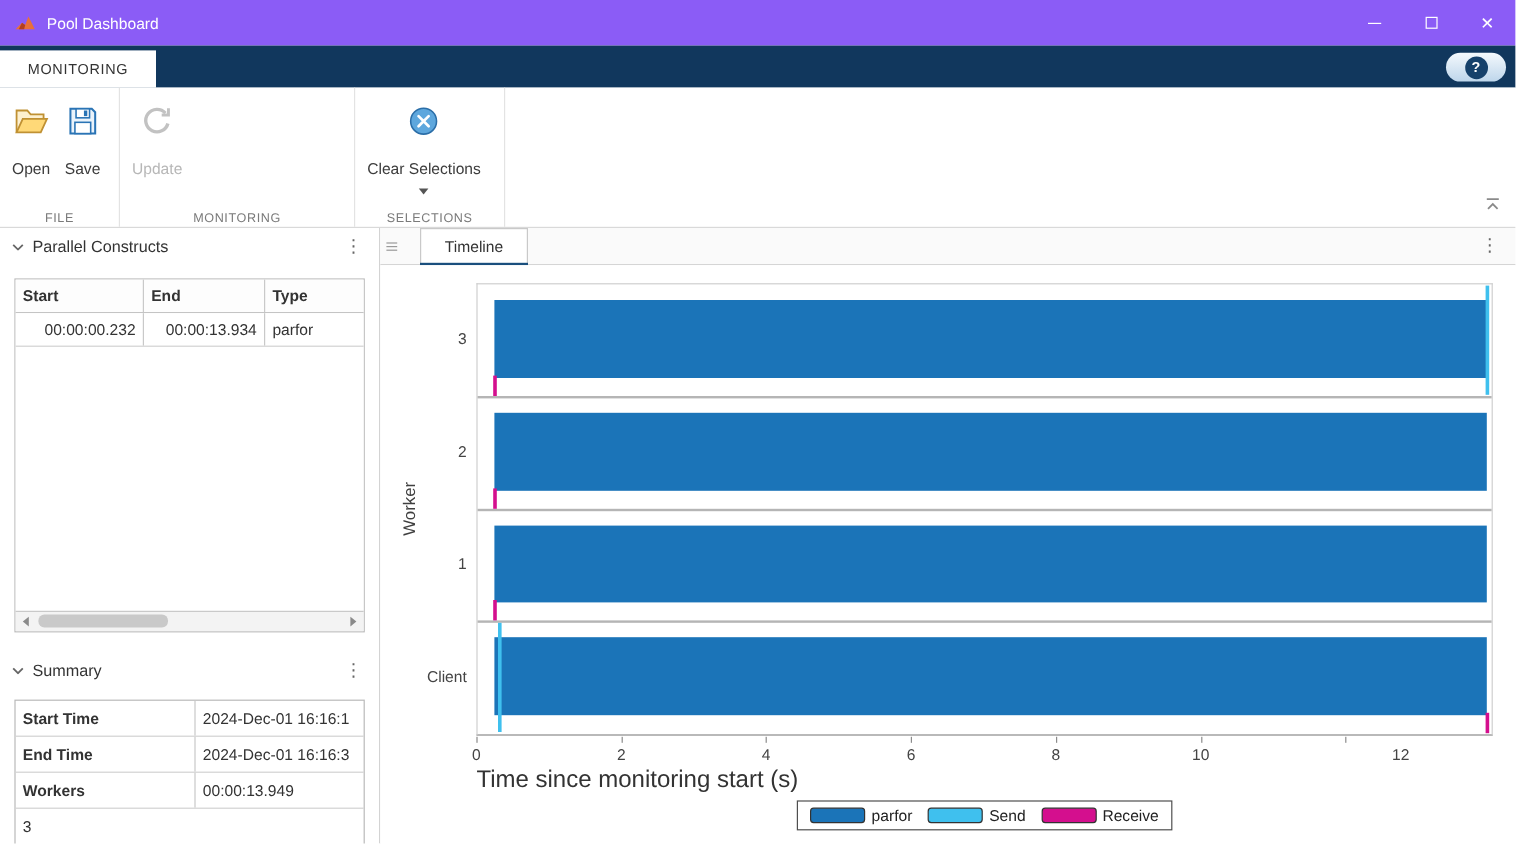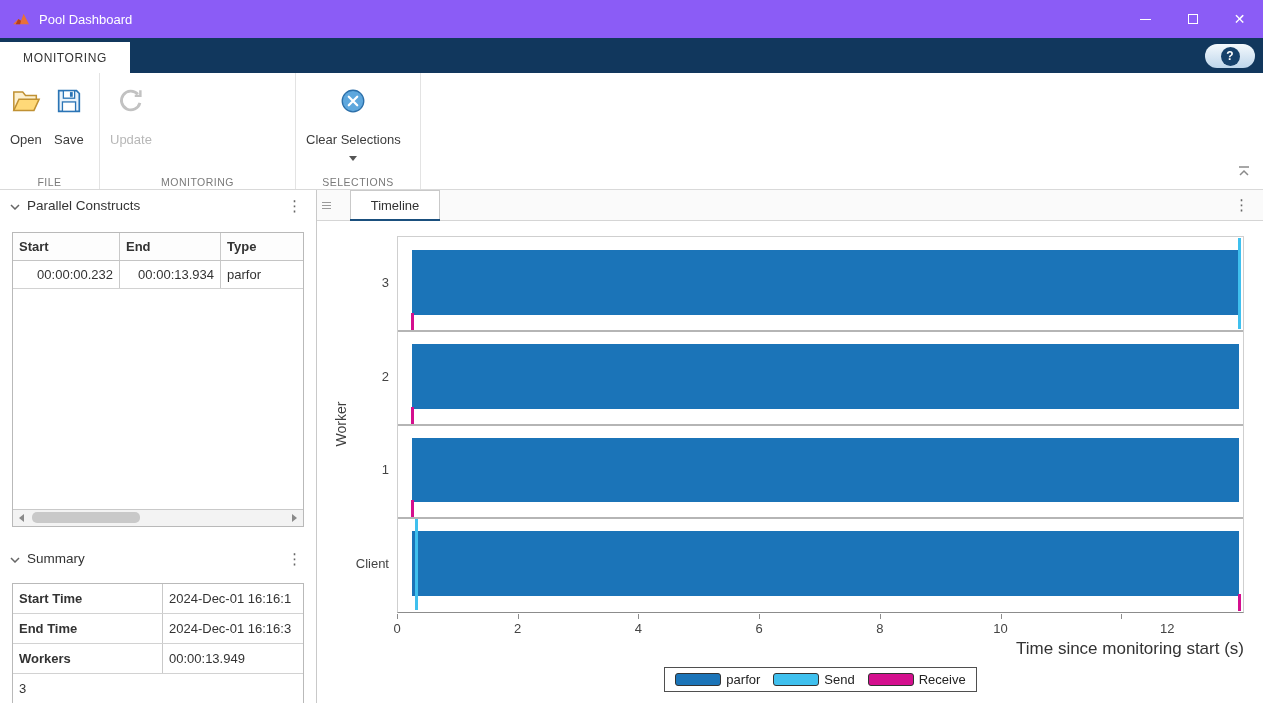--- a/index.html
+++ b/index.html
@@ -81,21 +81,21 @@
   .row-sep{position:absolute;left:0;right:0;height:2px;background:#b5b5b5;}
   .tbar{position:absolute;}
   .tmark{position:absolute;width:3px;}
   #y-ticks{position:absolute;left:0;top:15px;width:72px;height:377px;}
   .ytick{position:absolute;right:0;width:100%;text-align:right;font-size:13px;color:#444;height:18px;line-height:18px;}
   .y-axis-title{position:absolute;left:24px;top:203px;transform:translate(-50%,-50%) rotate(-90deg);
     white-space:nowrap;font-size:14px;color:#3f3f3f;}
   #x-ticks{position:absolute;left:80px;top:392px;width:847px;height:26px;}
   .xtick-mark{position:absolute;top:1px;width:1px;height:5px;background:#8c8c8c;}
   .xtick-label{position:absolute;top:8px;transform:translateX(-50%);font-size:13px;color:#444;}
-  .x-axis-title{position:absolute;left:80px;top:418px;width:847px;text-align:right;font-size:17px;color:#333;}
+  .x-axis-title{position:absolute;left:80px;top:418px;width:847px;text-align:left;font-size:20px;color:#333;}
   #legend-row{position:absolute;left:80px;top:446px;width:847px;display:flex;justify-content:center;}
   .legend-box{display:flex;align-items:center;gap:13px;border:1px solid #4f4f4f;background:#fff;padding:4px 10px;}
   .legend-item{display:flex;align-items:center;gap:5px;font-size:13px;color:#222;}
   .legend-swatch{width:46px;height:13px;border:1px solid #333;border-radius:3px;}
 </style>
 </head>
 <body>
 
 <div class="titlebar">
   <span class="logo">

